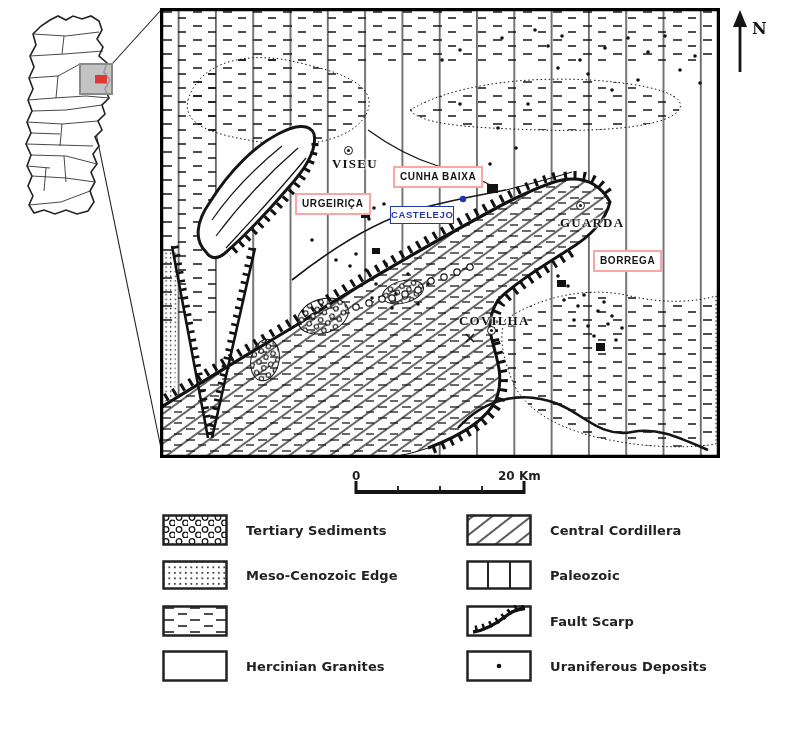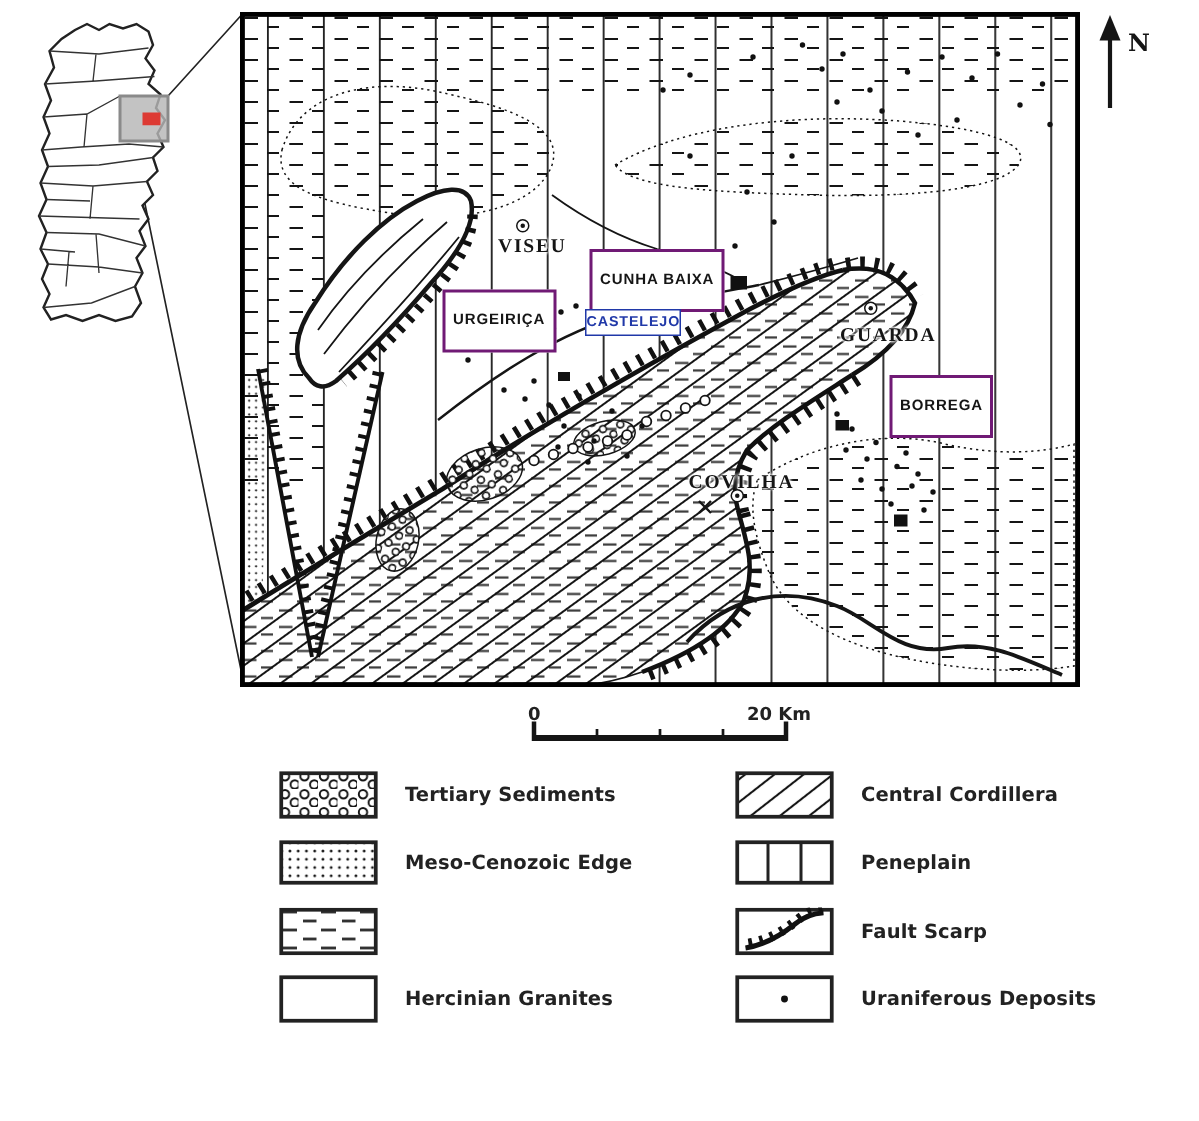--- a/index.html
+++ b/index.html
@@ -1,33 +1,33 @@
 <!DOCTYPE html>
 <html><head>
 <meta charset="utf-8">
 <style>
   html,body{margin:0;padding:0;background:#ffffff;}
   .figure-root{position:relative;width:799px;height:747px;background:#fff;overflow:hidden;
     font-family:"Liberation Sans",sans-serif;}
   svg{display:block;}
   .abs{position:absolute;}
   
-  .town-box{position:absolute;background:#fff;border:2px solid #701a75;color:#151515;
-    font-weight:700;font-size:10px;letter-spacing:.6px;padding:14px 5px;line-height:1;
+  .town-box{position:absolute;background:#fff;border:2px solid #fca5a5;color:#151515;
+    font-weight:700;font-size:10px;letter-spacing:.6px;padding:4px 5px;line-height:1;
     white-space:nowrap;font-family:"Liberation Sans",sans-serif;}
   .town-box.blue{border:1.5px solid #2038a8;color:#2038a8;font-size:9.5px;padding:3px 0;}
   .town-text{position:absolute;color:#151515;font-weight:700;font-size:13px;letter-spacing:1.2px;
     line-height:1;white-space:nowrap;
     text-shadow:0 0 2px #fff,0 0 2px #fff,0 0 3px #fff,0 0 3px #fff;font-family:Liberation Serif, serif;}
   .ring{position:absolute;width:7px;height:7px;border:1.5px solid #151515;border-radius:50%;background:#fff;}
   .ring::after{content:"";position:absolute;left:2px;top:2px;width:3px;height:3px;border-radius:50%;background:#151515;}
   
   .scale-label{position:absolute;font-weight:700;font-size:12px;color:#222;font-family:"DejaVu Sans",sans-serif;}
   
-  .legend-row{position:absolute;display:flex;align-items:center;margin-left:24px;}
+  .legend-row{position:absolute;display:flex;align-items:center;}
   .legend-label{margin-left:18px;font-weight:700;font-size:13px;color:#222;
     font-family:"DejaVu Sans",sans-serif;letter-spacing:.1px;white-space:nowrap;}
   
   .caption{position:absolute;left:27px;top:703px;width:745px;color:#333;
     font-size:14px;line-height:1.5;text-align:justify;text-align-last:center;
     font-family:"Liberation Sans",sans-serif;}
   .caption b{color:#2b2b2b;}
 </style>
 </head>
 <body>
@@ -302,21 +302,21 @@
         <rect x="1.5" y="1.5" width="63" height="29" fill="url(#hatchL)" stroke="#222" stroke-width="2.5"></rect>
       </svg>
       <span class="legend-label">Central Cordillera</span>
     </div>
 
     <div class="legend-row" style="left:466px;top:560px">
       <svg width="66" height="30">
         <rect x="1.5" y="1.5" width="63" height="27" fill="#fff" stroke="#222" stroke-width="2.5"></rect>
         <path d="M22 1.5 V28.5 M44 1.5 V28.5" stroke="#222" stroke-width="2"></path>
       </svg>
-      <span class="legend-label">Peneplain</span>
+      <span class="legend-label">Paleozoic</span>
     </div>
 
     <div class="legend-row" style="left:466px;top:605px">
       <svg width="66" height="32">
         <rect x="1.5" y="1.5" width="63" height="29" fill="#fff" stroke="#222" stroke-width="2.5"></rect>
         <path d="M7,27 C20,25 30,19 40,11 C46,6 52,4 59,3.5" fill="none" stroke="#111" stroke-width="6.5" stroke-dasharray="2.5 5" transform="translate(2,-3)"></path>
         <path d="M7,27 C20,25 30,19 40,11 C46,6 52,4 59,3.5" fill="none" stroke="#111" stroke-width="3.4"></path>
       </svg>
       <span class="legend-label">Fault Scarp</span>
     </div>

